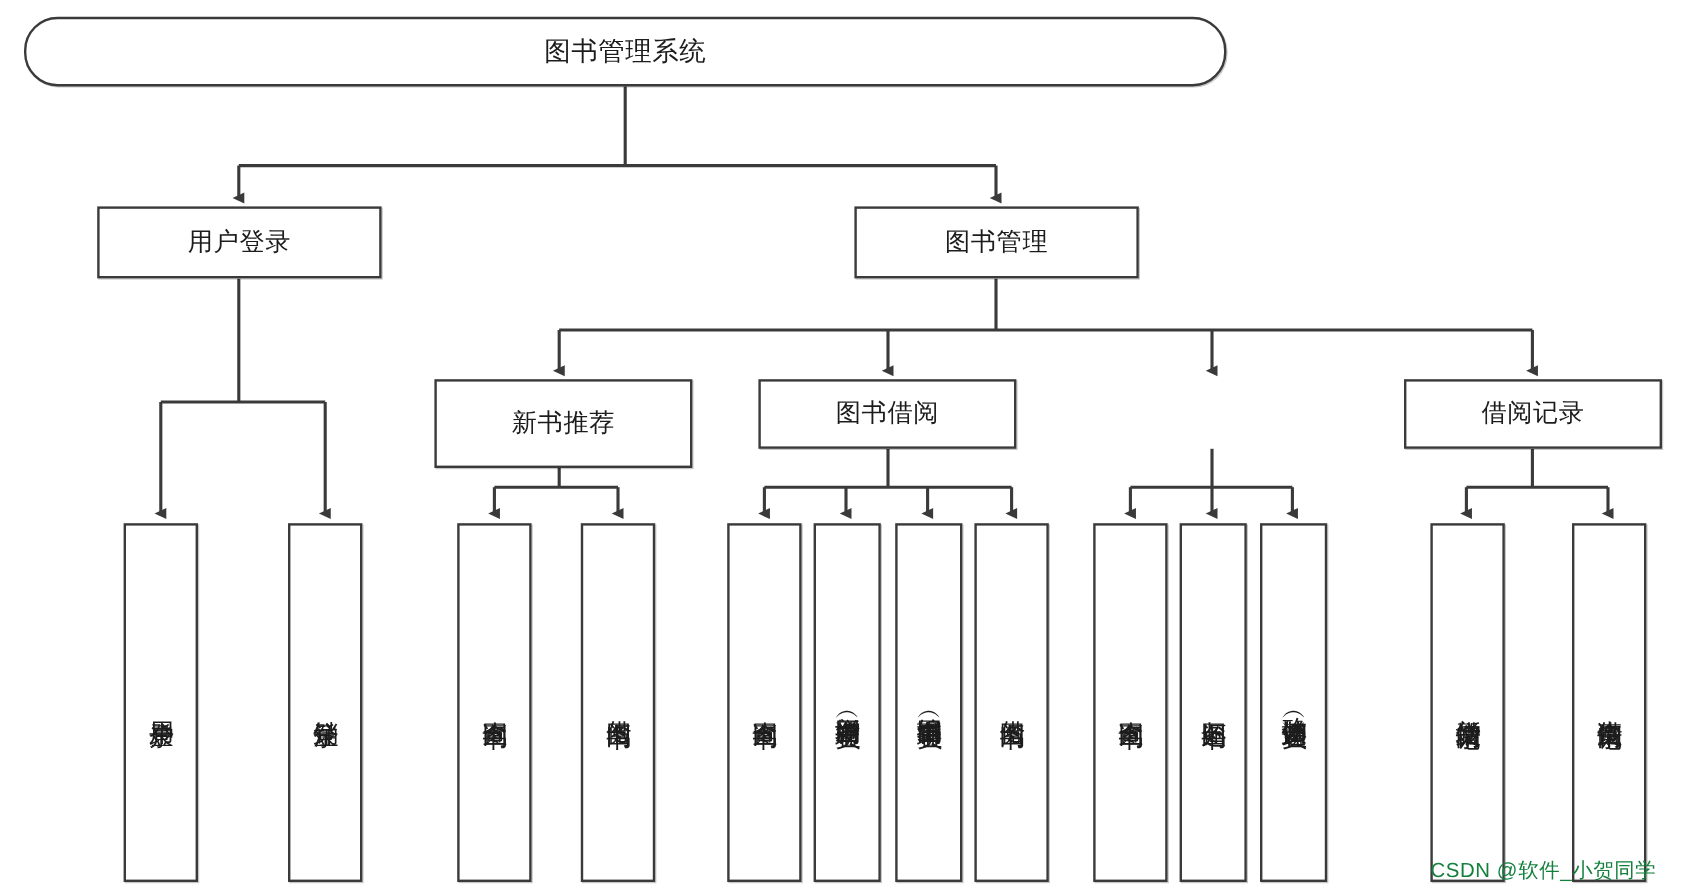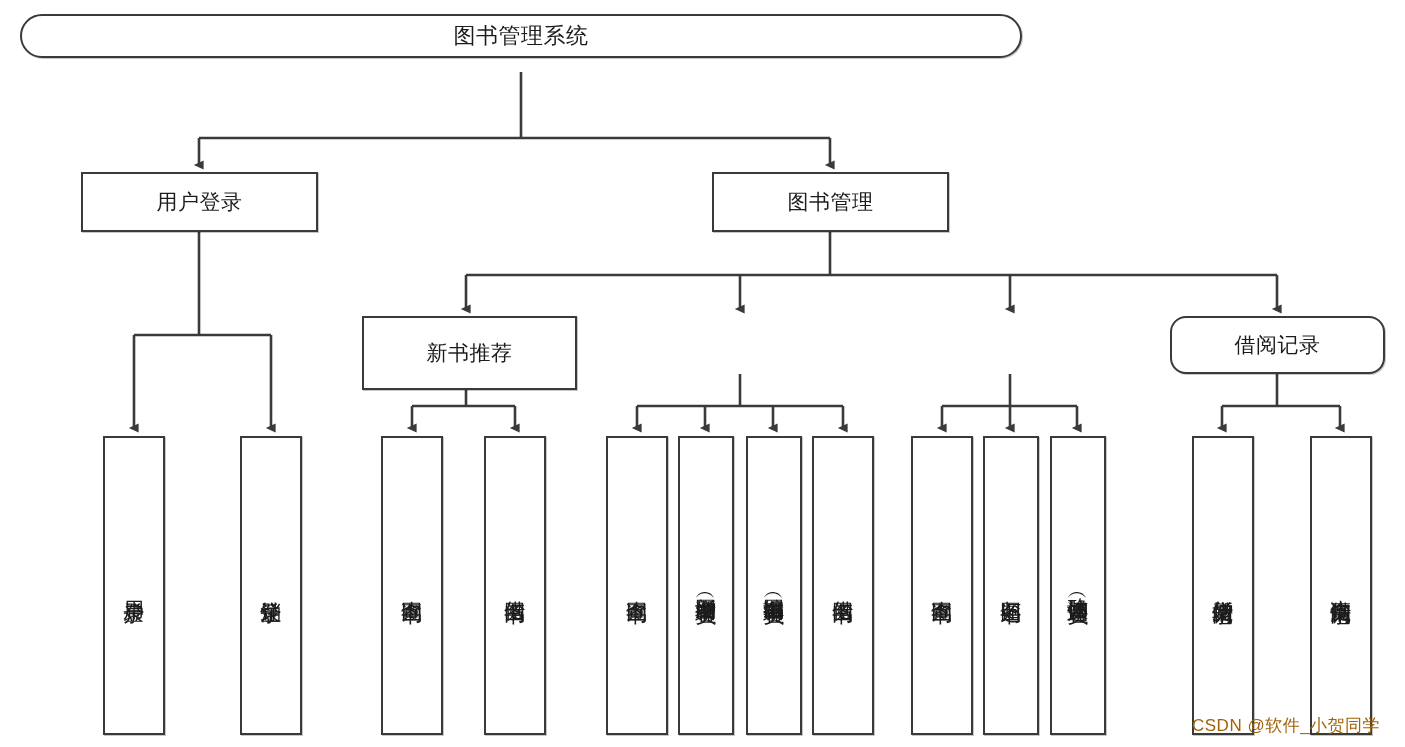--- a/index.html
+++ b/index.html
@@ -55,21 +55,21 @@
     line-height: 1.30;
     letter-spacing: 1px;
     white-space: normal;
     max-height: 100%;
   }
   .node.root .lbl { font-size: 22px; }
   .node.lvl2 .lbl { font-size: 21px; }
   .watermark {
     position: absolute;
     font-size: 17px;
-    color: #a16207;
+    color: #15803d;
     white-space: nowrap;
     letter-spacing: 0.5px;
     font-family: "Liberation Sans", "DejaVu Sans", sans-serif;
     text-align: center;
   }
 </style>
 </head>
 <body>
 
 <div id="canvas">
@@ -117,39 +117,42 @@
       <path d="M1010,406 L1010,428" marker-end="url(#arrow)"></path>
       <path d="M1077,406 L1077,428" marker-end="url(#arrow)"></path>
 
       <path d="M1277,374 L1277,406"></path>
       <path d="M1222,406 L1340,406"></path>
       <path d="M1222,406 L1222,428" marker-end="url(#arrow)"></path>
       <path d="M1340,406 L1340,428" marker-end="url(#arrow)"></path>
     </g>
   </svg>
 
-  <div class="node root" style="left:20px; top:14px; width:1002px; height:44px;border-radius:28px;">
+  <div class="node root" style="left:20px; top:14px; width:1002px; height:58px;border-radius:28px;">
     <span class="lbl">图书管理系统</span>
   </div>
 
   <div class="node lvl2" style="left:81px; top:172px; width:237px; height:60px;">
     <span class="lbl">用户登录</span>
   </div>
 
   <div class="node lvl2" style="left:712px; top:172px; width:237px; height:60px;">
     <span class="lbl">图书管理</span>
   </div>
 
   <div class="node lvl2" style="left:362px; top:316px; width:215px; height:74px;">
     <span class="lbl">新书推荐</span>
   </div>
 
-
-
-  <div class="node lvl2" style="left:1170px; top:316px; width:215px; height:58px;border-radius:16px;">
+  <div class="node lvl2" style="left:632px; top:316px; width:215px; height:58px;">
+    <span class="lbl">图书借阅</span>
+  </div>
+
+
+  <div class="node lvl2" style="left:1170px; top:316px; width:215px; height:58px;">
     <span class="lbl">借阅记录</span>
   </div>
 
   <div class="node vert" style="left:103px; top:436px; width:62px; height:299px;">
     <span class="lbl">用户登录</span>
   </div>
 
   <div class="node vert" style="left:240px; top:436px; width:62px; height:299px;">
     <span class="lbl">注销登录</span>
   </div>

